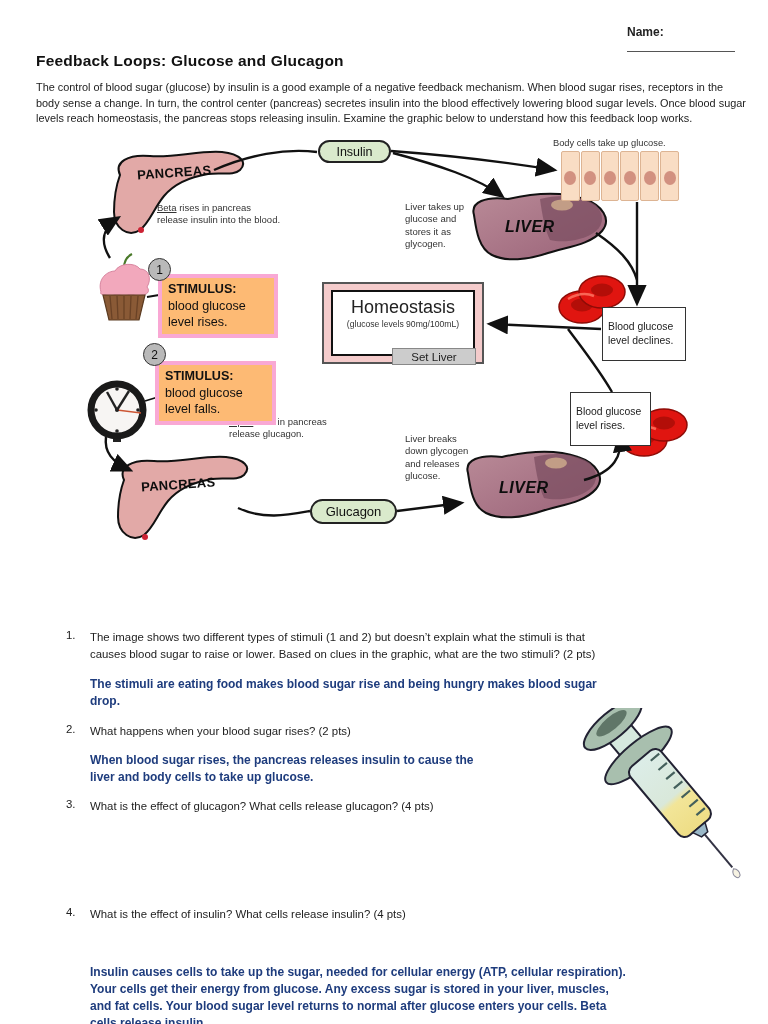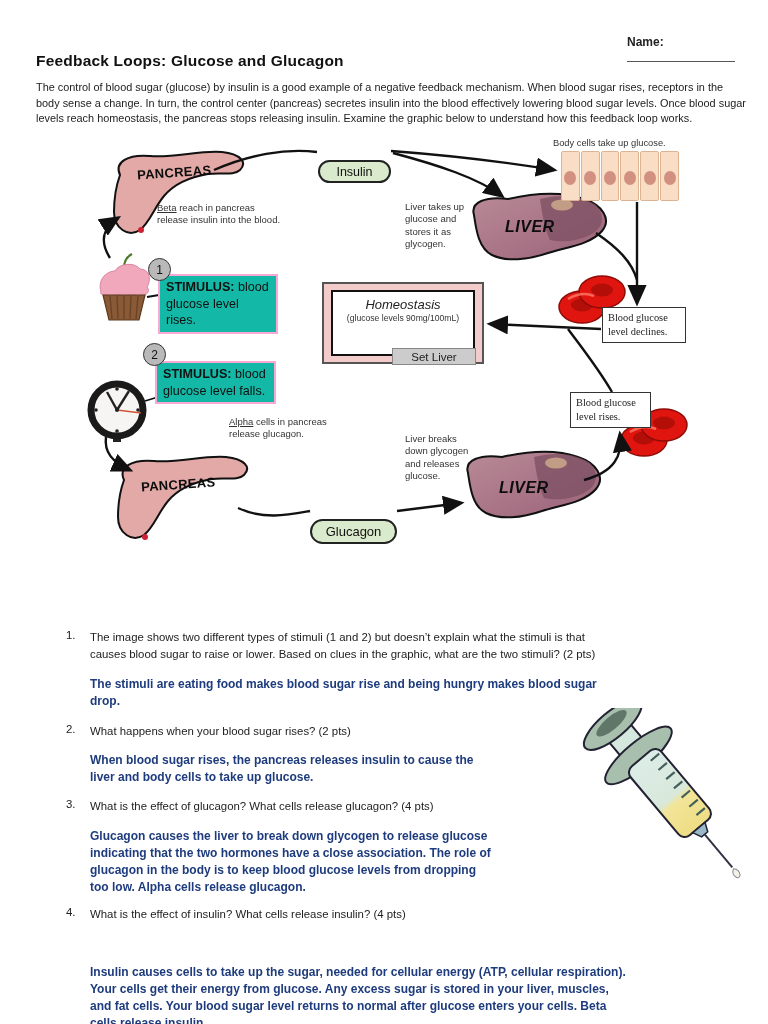--- a/index.html
+++ b/index.html
@@ -7,66 +7,66 @@
     --circle-gray:#b9b9b9; --answer-blue:#1e3c7d; --blood-red:#e01510;
     --cell-peach:#f9ddc4; --cell-nucleus:#d29180; --liver-mauve:#a87085;
     --liver-dark:#7c4f62; --pancreas-pink:#e2a9a7; --ink:#111111;
   }
   *{margin:0;padding:0;box-sizing:border-box;}
   body{background:#888;font-family:"Liberation Sans","DejaVu Sans",sans-serif;}
   .page{position:relative;width:768px;height:1024px;background:#ffffff;margin:0 auto;overflow:hidden;}
   .abs{position:absolute;}
   .pre{white-space:pre-line;}
 
-  .name-row{left:627px;top:25px;font-size:12px;font-weight:bold;color:#222;margin-top:10px;}
+  .name-row{left:627px;top:25px;font-size:12px;font-weight:bold;color:#222;}
   .name-line{display:inline-block;width:108px;border-bottom:1.5px solid #555;height:13px;}
 
   .doc-title{left:36px;top:52px;font-size:15.5px;font-weight:bold;color:#111;letter-spacing:.2px;}
   .intro{left:36px;top:80px;width:714px;font-size:10.9px;line-height:15.6px;color:#222;}
 
   svg{display:block;}
   .diagram-svg{left:0;top:135px;z-index:1;}
   .overlay{z-index:2;}
 
   .pill{border:2px solid #222;background:var(--pill-green);border-radius:13px;
-        display:flex;align-items:center;justify-content:center;color:#111;margin-top:20px;}
+        display:flex;align-items:center;justify-content:center;color:#111;}
   .pill-insulin{left:318px;top:140px;width:73px;height:23px;font-size:12.5px;}
   .pill-glucagon{left:310px;top:499px;width:87px;height:25px;font-size:13px;}
 
   .organ-label{font-weight:bold;color:#0d0d0d;}
   .panc-label{font-size:13px;letter-spacing:.3px;transform:rotate(-4deg);}
   .liver-label{font-size:16px;letter-spacing:.5px;font-style:italic;}
 
   .note{font-size:9.5px;line-height:12.3px;color:#333;}
   .uword{text-decoration:underline;}
 
   .stim-circle{width:23px;height:23px;border-radius:50%;background:var(--circle-gray);
       border:1.5px solid #333;display:flex;align-items:center;justify-content:center;
       font-size:12px;color:#111;z-index:3;}
-  .stim-box{background:#14b8a6;border:2px solid #f9a8d4;padding:3px 6px;font-size:12.6px;
+  .stim-box{background:#fdba74;border:4px solid #f9a8d4;padding:3px 6px;font-size:12.6px;
       line-height:16.5px;color:#111;z-index:2;}
   .stim-box b{font-weight:bold;}
 
   .homeo{left:322px;top:282px;width:162px;height:82px;background:var(--homeo-pink);
       border:2px solid #555;padding:6px 7px;}
   .homeo-inner{width:100%;height:100%;background:#fff;border:2.5px solid #111;text-align:center;}
-  .homeo-title{font-size:13px;color:#222;margin-top:5px;font-style:italic;}
+  .homeo-title{font-size:18px;color:#222;margin-top:5px;}
   .homeo-sub{font-size:8.6px;color:#333;margin-top:1px;}
   .setpoint{left:392px;top:348px;width:84px;height:17px;background:var(--setpoint-gray);
       border:1px solid #888;display:flex;align-items:center;justify-content:center;
       font-size:11.5px;color:#222;z-index:3;}
 
   .bcells{left:561px;top:151px;width:118px;height:50px;display:flex;gap:1px;z-index:2;}
   .bcell{flex:1;background:var(--cell-peach);border:1px solid #ddb493;border-radius:2px;position:relative;}
   .bcell::after{content:"";position:absolute;left:50%;top:55%;transform:translate(-50%,-50%);
       width:12px;height:14px;border-radius:50%;background:var(--cell-nucleus);}
   .caption{font-size:9.3px;color:#333;}
 
-  .bg-box{background:#fff;border:1.5px solid #333;padding:3px 5px;font-size:10.4px;
-      line-height:14px;color:#222;z-index:2;font-family:Liberation Serif, serif;}
+  .bg-box{background:#fff;border:1.5px solid #333;padding:12px 5px;font-size:10.4px;
+      line-height:14px;color:#222;z-index:2;}
 
   .qnum{font-size:11.4px;color:#222;}
   .qtext{font-size:11.4px;line-height:16.5px;color:#222;}
   .answer{font-size:12px;font-weight:bold;line-height:17px;color:var(--answer-blue);}
 
   .syringe-svg{left:543px;top:708px;z-index:1;}
 </style>
 </head>
 <body>
 
@@ -178,21 +178,21 @@
   </div>
   <div class="abs overlay pill pill-glucagon">
     <span>Glucagon</span>
   </div>
 
   <div class="abs overlay organ-label panc-label" style="left:137px;top:165px;">PANCREAS</div>
   <div class="abs overlay organ-label panc-label" style="left:141px;top:477px;">PANCREAS</div>
   <div class="abs overlay organ-label liver-label" style="left:505px;top:218px;">LIVER</div>
   <div class="abs overlay organ-label liver-label" style="left:499px;top:479px;">LIVER</div>
 
-  <div class="abs overlay note" style="left:157px;top:202px;width:136px;"><span class="uword pre">Beta</span><span class="pre"> reach in pancreas
+  <div class="abs overlay note" style="left:157px;top:202px;width:136px;"><span class="uword pre">Beta</span><span class="pre"> rises in pancreas
 release insulin into the blood.</span></div>
 
   <div class="abs overlay note" style="left:185px;top:416px;width:136px;margin-left:44px;"><span class="uword pre">Alpha</span><span class="pre"> cells in pancreas
 release glucagon.</span></div>
 
   <div class="abs overlay note pre" style="left:405px;top:201px;width:72px;">Liver takes up
 glucose and
 stores it as
 glycogen.</div>
   <div class="abs overlay note pre" style="left:405px;top:433px;width:78px;">Liver breaks
@@ -235,24 +235,20 @@
   <div class="abs answer pre" style="left:90px;top:676px;width:655px;">The stimuli are eating food makes blood sugar rise and being hungry makes blood sugar
 drop.</div>
 
   <div class="abs qnum" style="left:66px;top:723px;">2.</div>
   <div class="abs qtext pre" style="left:90px;top:723px;width:600px;">What happens when your blood sugar rises? (2 pts)</div>
   <div class="abs answer pre" style="left:90px;top:752px;width:560px;">When blood sugar rises, the pancreas releases insulin to cause the
 liver and body cells to take up glucose.</div>
 
   <div class="abs qnum" style="left:66px;top:798px;">3.</div>
   <div class="abs qtext pre" style="left:90px;top:798px;width:600px;">What is the effect of glucagon? What cells release glucagon? (4 pts)</div>
-  <div class="abs answer pre" style="left:90px;top:828px;width:590px;">Glucagon causes the liver to break down glycogen to release glucose
-indicating that the two hormones have a close association. The role of
-glucagon in the body is to keep blood glucose levels from dropping
-too low. Alpha cells release glucagon.</div>
 
   <div class="abs qnum" style="left:66px;top:906px;">4.</div>
   <div class="abs qtext pre" style="left:90px;top:906px;width:600px;">What is the effect of insulin? What cells release insulin? (4 pts)</div>
   <div class="abs answer pre" style="left:90px;top:964px;width:670px;">Insulin causes cells to take up the sugar, needed for cellular energy (ATP, cellular respiration).
 Your cells get their energy from glucose. Any excess sugar is stored in your liver, muscles,
 and fat cells. Your blood sugar level returns to normal after glucose enters your cells. Beta
 cells release insulin.</div>
 
   <svg class="abs syringe-svg" width="220" height="210" viewBox="0 0 220 210">
     <g transform="translate(48,22) rotate(-40)">

